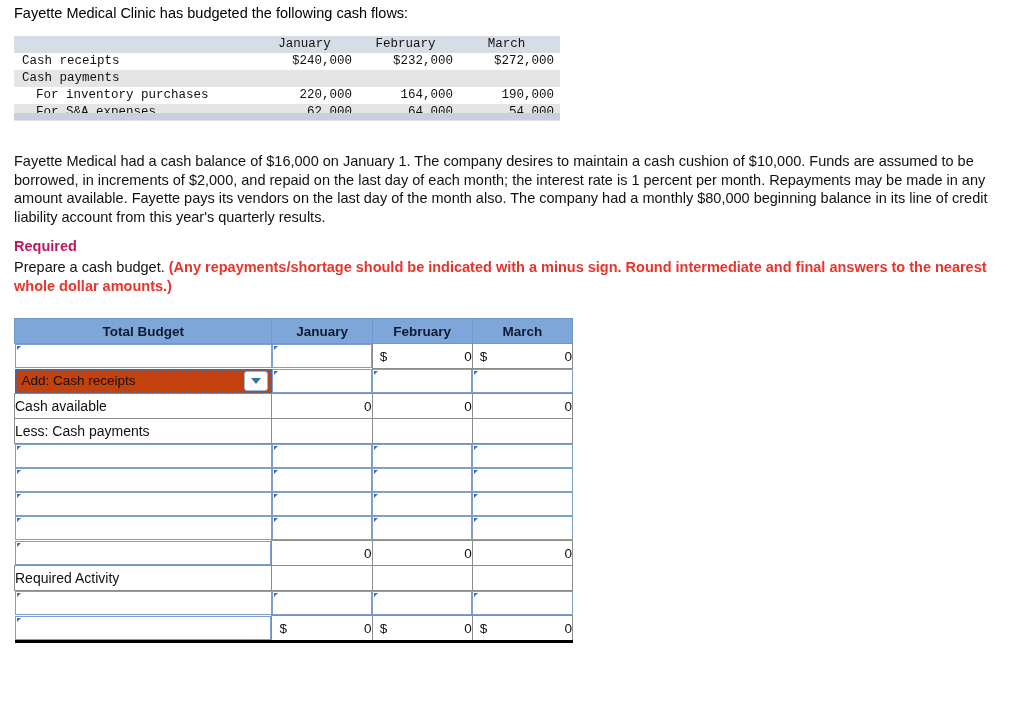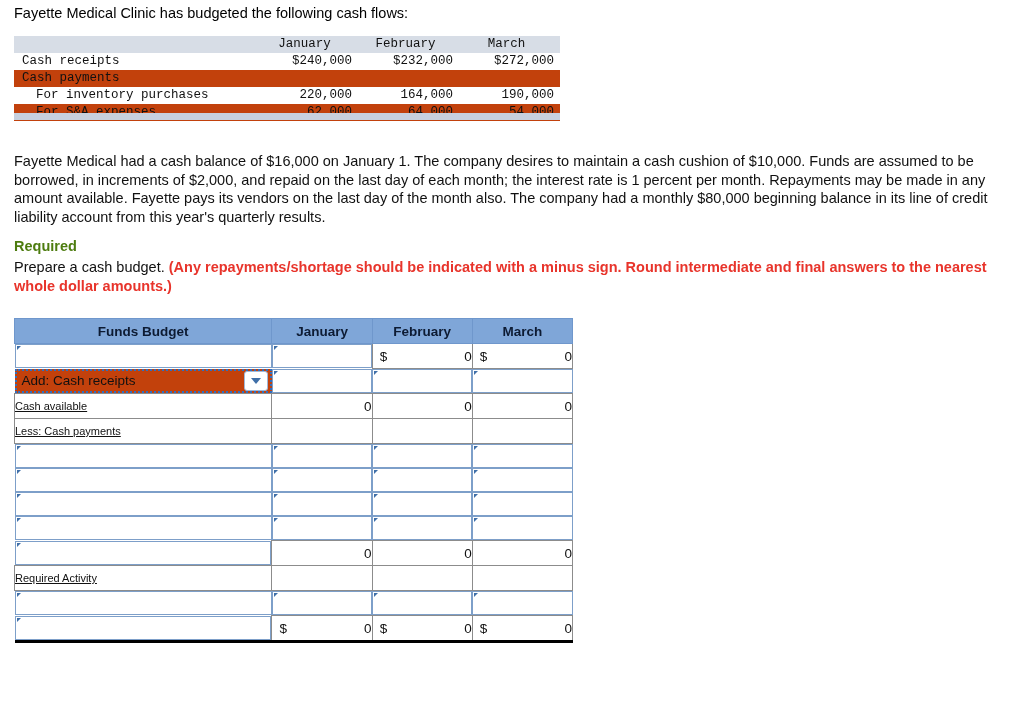--- a/index.html
+++ b/index.html
@@ -36,21 +36,21 @@
     font-family: "Liberation Mono", "DejaVu Sans Mono", monospace;
     font-size: 12.5px;
     color: #111;
   }
   .given-table td, .given-table th {
     padding: 1px 0;
     font-weight: normal;
     line-height: 15px;
   }
   .given-table tr.hdr { background: #d7dde6; }
-  .given-table tr.shade { background: #c2410c; }
+  .given-table tr.shade { background: #e5e5e5; }
   .given-table .lbl {
     text-align: left;
     padding-left: 8px;
     white-space: pre;
   }
   .given-table .num {
     text-align: right;
     width: 95px;
     padding-right: 6px;
     white-space: pre;
@@ -77,21 +77,21 @@
     text-align: left;
   }
 
   
   .required-head {
     position: absolute;
     left: 14px;
     top: 238px;
     font-size: 14.5px;
     font-weight: bold;
-    color: #4d7c0f;
+    color: #be185d;
   }
   .required-body {
     position: absolute;
     left: 14px;
     top: 258px;
     width: 990px;
     font-size: 14.5px;
     line-height: 19px;
     color: #111;
   }
@@ -130,23 +130,22 @@
     height: 24px;
     vertical-align: middle;
     border: 1px solid #8c8c8c;
     background: #fff;
   }
 
   
   .lbl-static {
     text-align: left;
     padding-left: 6px;
-    font-size: 11px;
+    font-size: 14px;
     white-space: nowrap;
-    text-decoration: underline;
   }
 
   
   .val {
     text-align: right;
     padding-right: 7px;
     font-size: 13.5px;
     white-space: nowrap;
   }
   .val.money {
@@ -283,21 +282,21 @@
 
 <table class="budget">
   <colgroup>
     <col class="c-label">
       <col class="c-mon">
       <col class="c-mon">
       <col class="c-mon">
   </colgroup>
   <thead>
     <tr class="hdr-row">
-      <th>Funds Budget</th>
+      <th>Total Budget</th>
       <th>January</th>
       <th>February</th>
       <th>March</th>
     </tr>
   </thead>
   <tbody id="budget-body">
       <tr>
         <td class="cell-input">
           <div class="inp"></div>
         </td>

